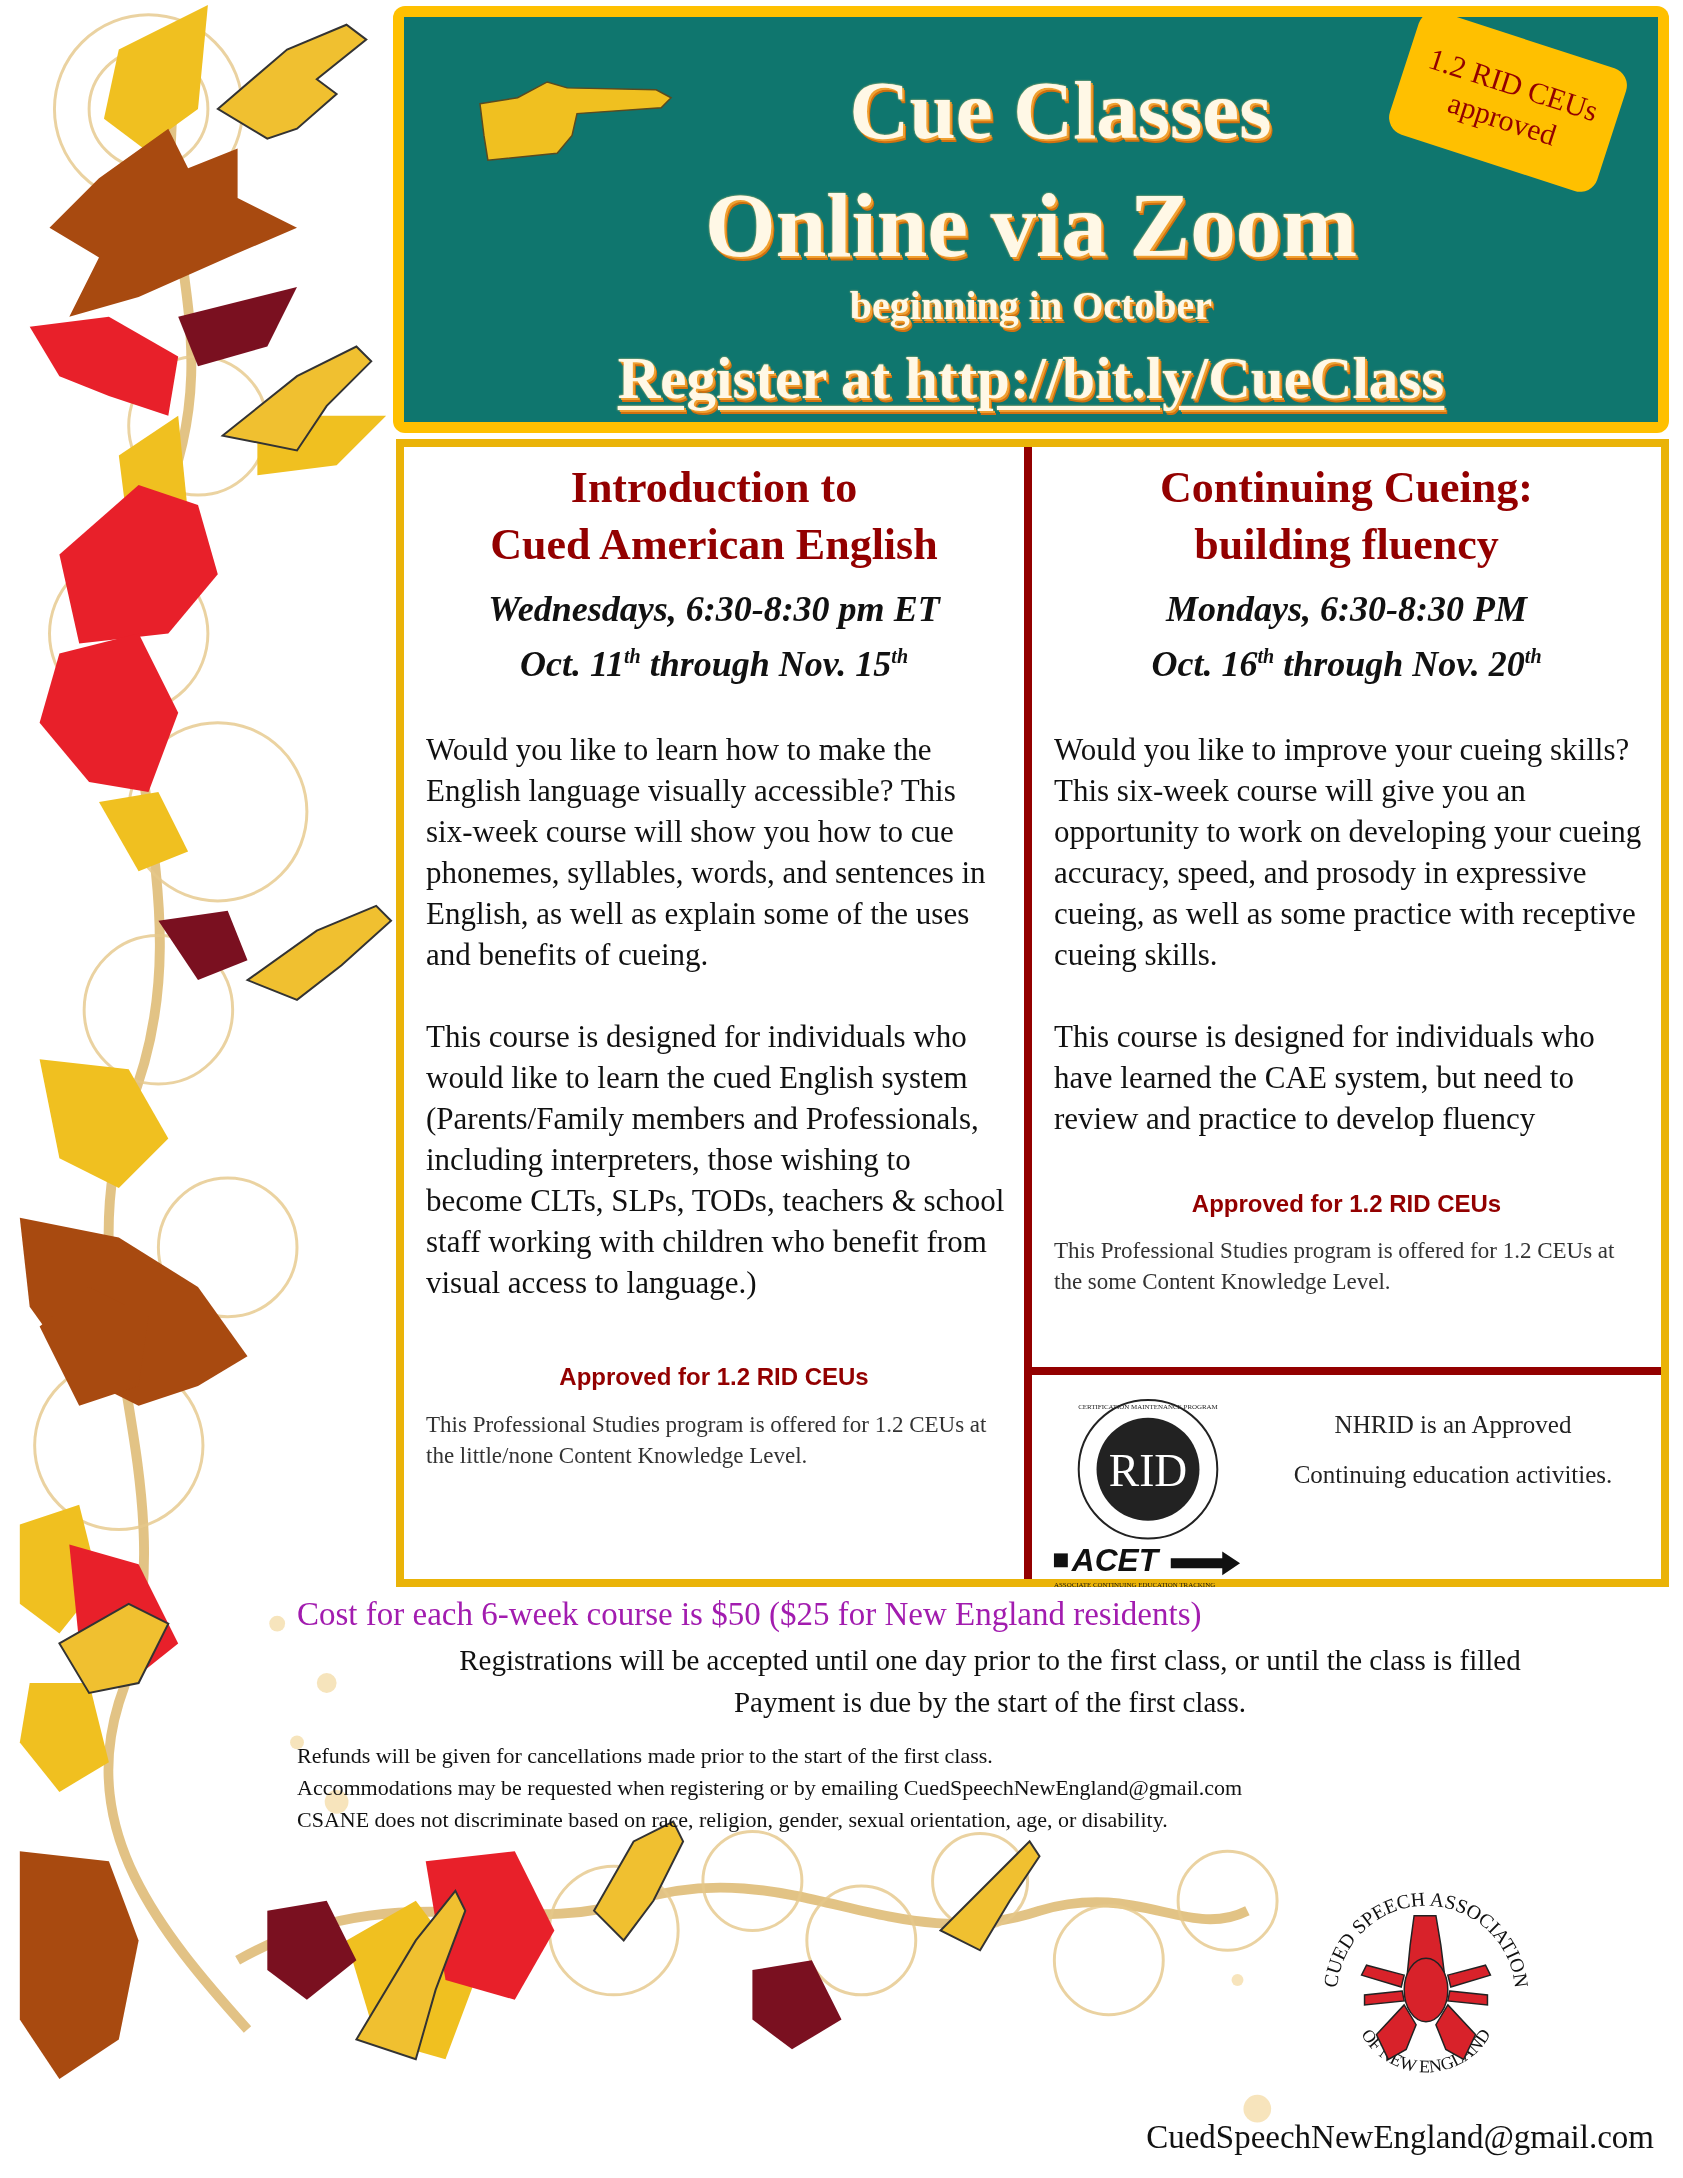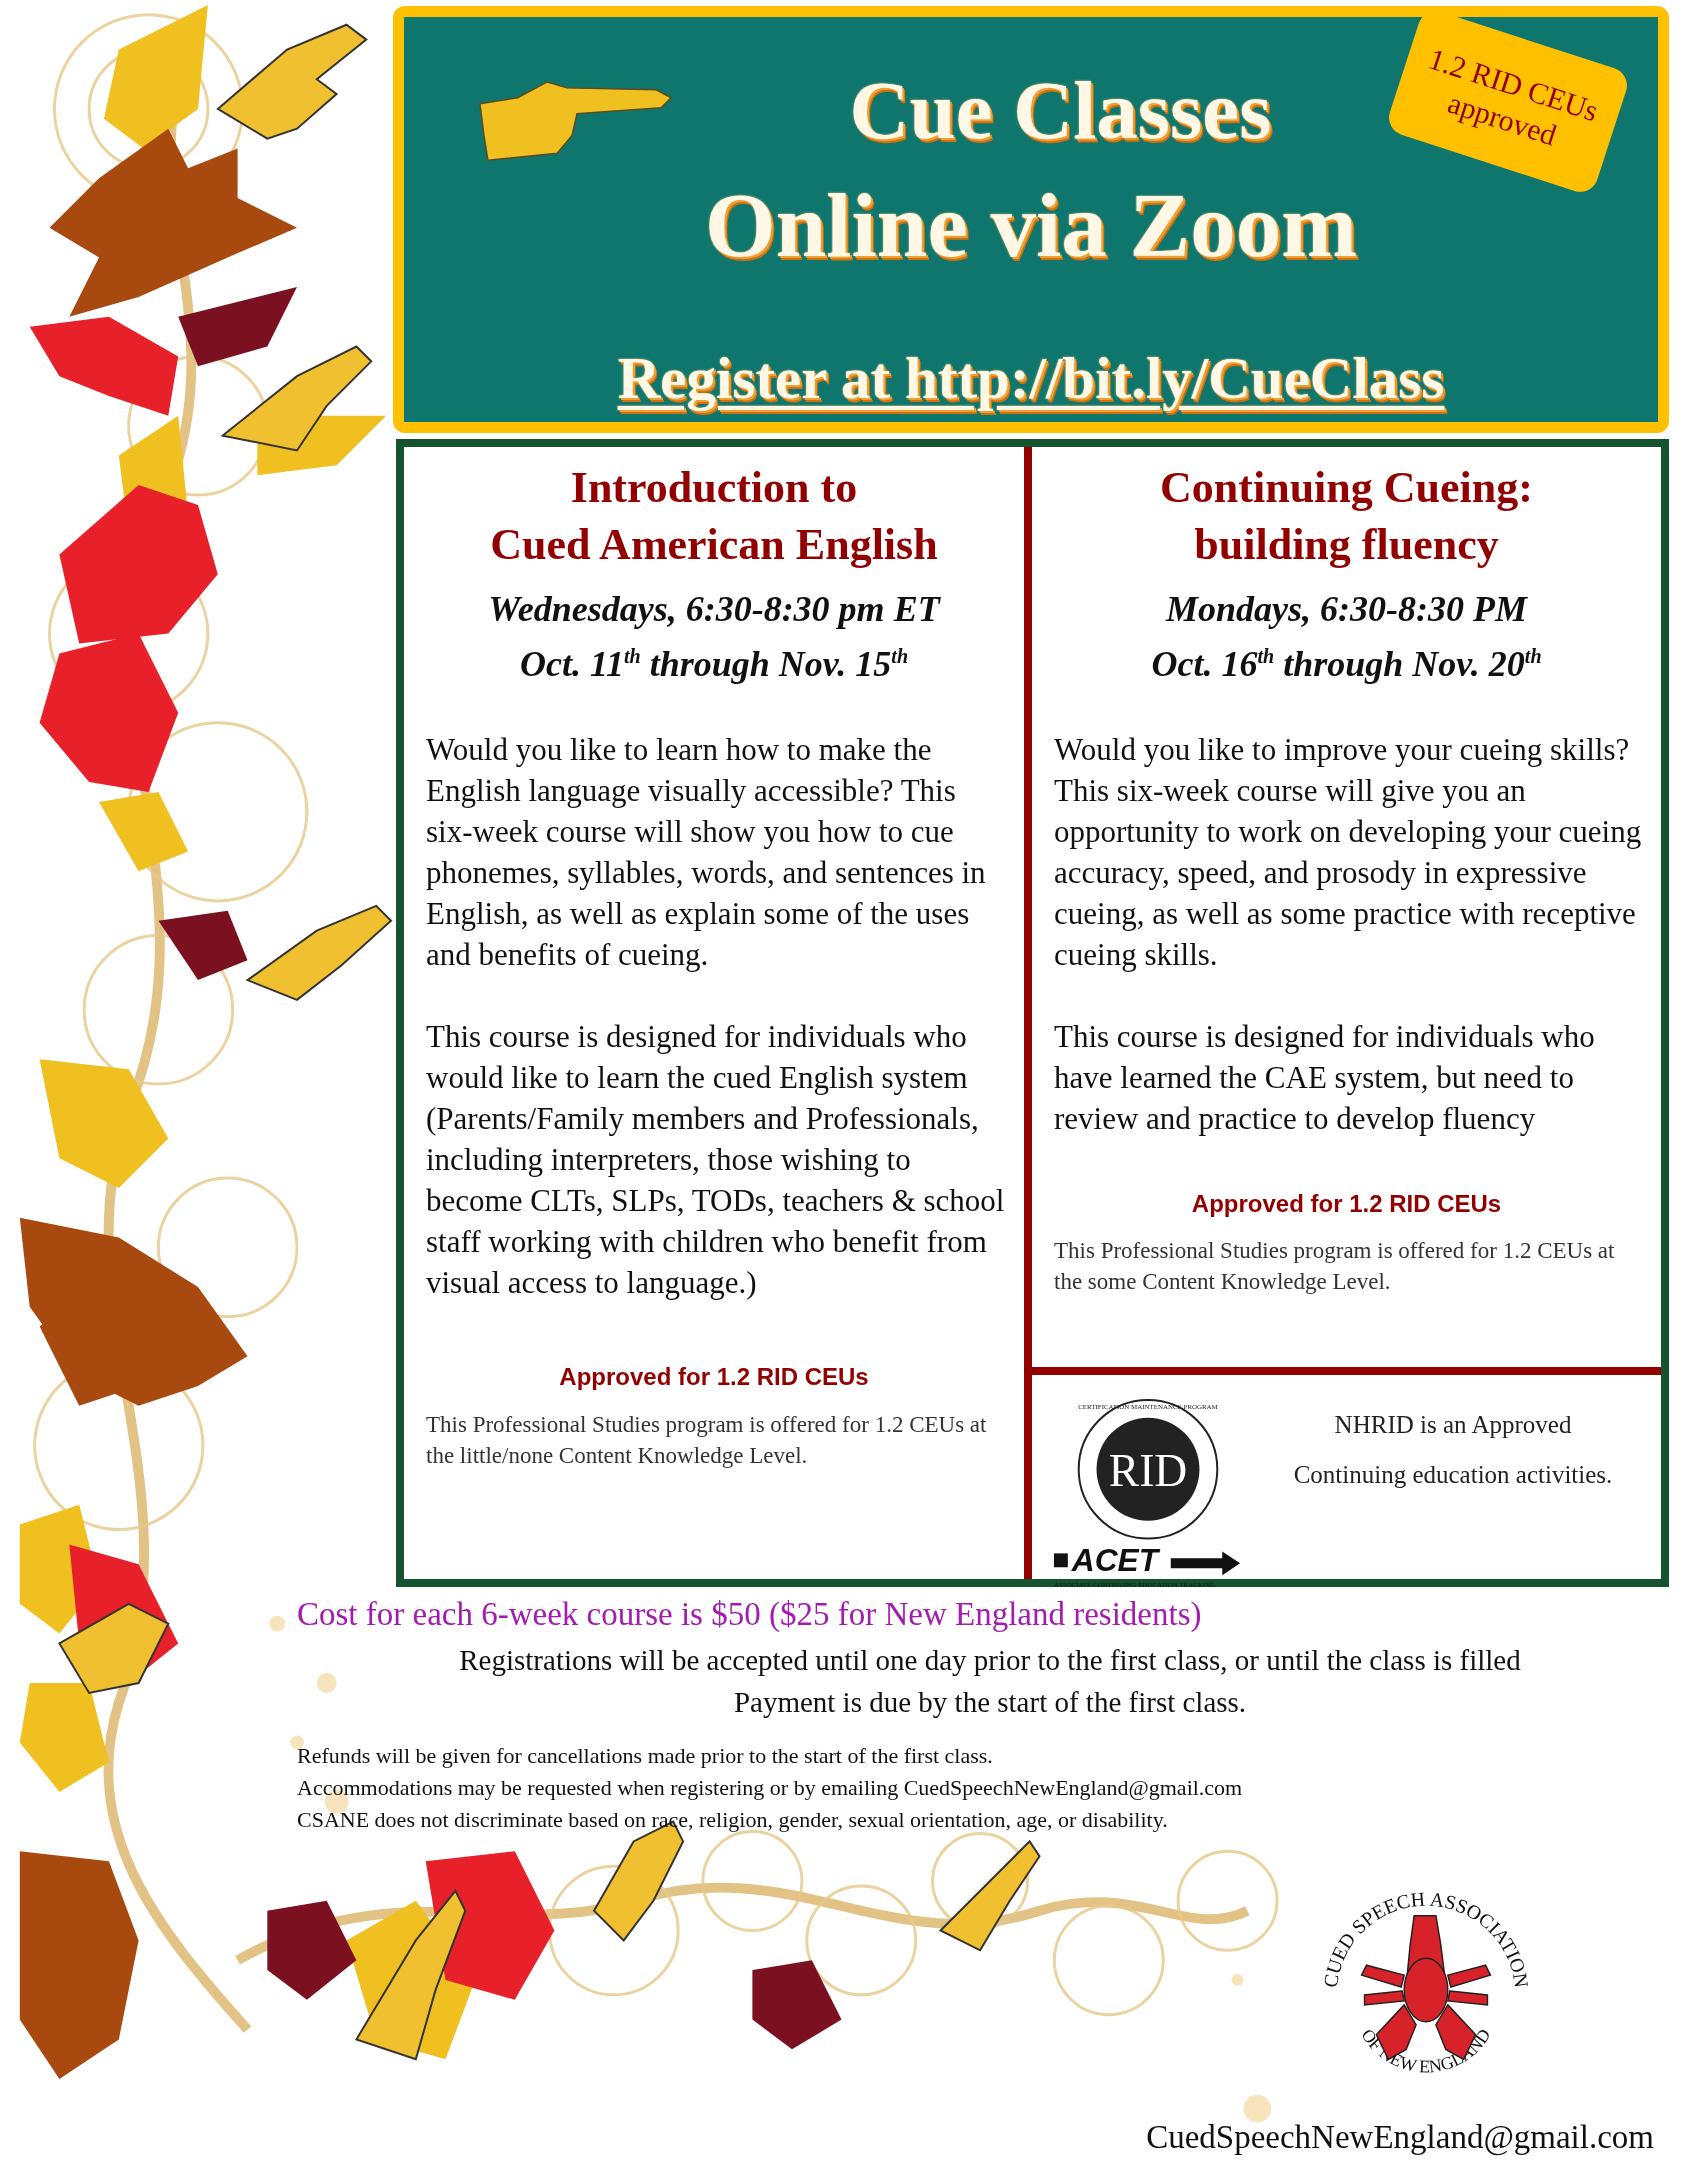--- a/index.html
+++ b/index.html
@@ -13,21 +13,21 @@
   .title-line{position:absolute;left:0;right:0;text-align:center;color:#fff8e6;font-family:"Liberation Serif","DejaVu Serif",serif;font-weight:bold;
     text-shadow:2px 2px 0 #f0a030,3px 4px 0 #d07010, 0 0 2px #ffd27a;}
   .t1{top:45px;font-size:83px;letter-spacing:0px;padding-left:59px;}
   .t2{top:156px;font-size:91px;}
   .t3{top:265px;font-size:40px;}
   .t4{top:327px;font-size:59px;text-decoration:underline;text-decoration-thickness:4px;text-underline-offset:8px;}
   .pointing-hand{position:absolute;left:74px;top:59px;width:198px;height:99px;}
   .ceu-badge{position:absolute;left:995px;top:20px;width:218px;height:129px;background:#FFC000;border-radius:18px;transform:rotate(18deg);
     display:flex;flex-direction:column;align-items:center;justify-content:center;color:#930000;font-family:"Liberation Serif",serif;font-size:30px;line-height:36px;}
   
-  .cols{left:396px;top:439px;width:1273px;height:1148px;border:8px solid #14532d;box-sizing:border-box;background:#fff;}
+  .cols{left:396px;top:439px;width:1273px;height:1148px;border:8px solid #eab308;box-sizing:border-box;background:#fff;}
   .col{position:absolute;top:0;bottom:0;box-sizing:border-box;}
   .col-left{left:0;width:628px;border-right:8px solid #930000;}
   .col-right{left:628px;right:0;}
   .col-right-top{position:absolute;left:0;right:0;top:0;height:920px;border-bottom:8px solid #930000;}
   .col-right-bottom{position:absolute;left:0;right:0;top:928px;bottom:0;}
   .course-title{position:absolute;left:0;right:0;text-align:center;color:#930000;font-family:"Liberation Serif",serif;font-weight:bold;font-size:44px;line-height:57px;}
   .course-sched{position:absolute;left:0;right:0;text-align:center;font-family:"Liberation Serif",serif;font-style:italic;font-size:36px;line-height:47px;color:#111;font-weight:bold;}
   .course-sched sup{font-size:20px;}
   .course-body{position:absolute;left:22px;right:16px;font-family:"Liberation Serif",serif;font-size:31px;line-height:41px;color:#111;margin-top:37px;}
   .course-body p{margin:0;}
@@ -113,20 +113,21 @@
   </g>
 </svg>
 
 <div class="abs banner">
   <div class="banner-inner">
     <svg class="pointing-hand" viewBox="0 0 200 100">
       <path d="M2 28 L 40 22 L 70 6 L 90 12 L 180 14 L 195 22 L 185 32 L 100 38 L 95 60 L 80 78 L 10 85 L 6 60 Z" fill="#F0C020" stroke="#5a4a20" stroke-width="1.5"></path>
     </svg>
     <div class="title-line t1">Cue Classes</div>
     <div class="title-line t2">Online via Zoom</div>
+    <div class="title-line t3">beginning in October</div>
     <div class="title-line t4">Register at http://bit.ly/CueClass</div>
     <div class="ceu-badge">
       <span>1.2 RID CEUs</span>
       <span>approved</span>
     </div>
   </div>
 </div>
 
 <div class="abs cols">
 

